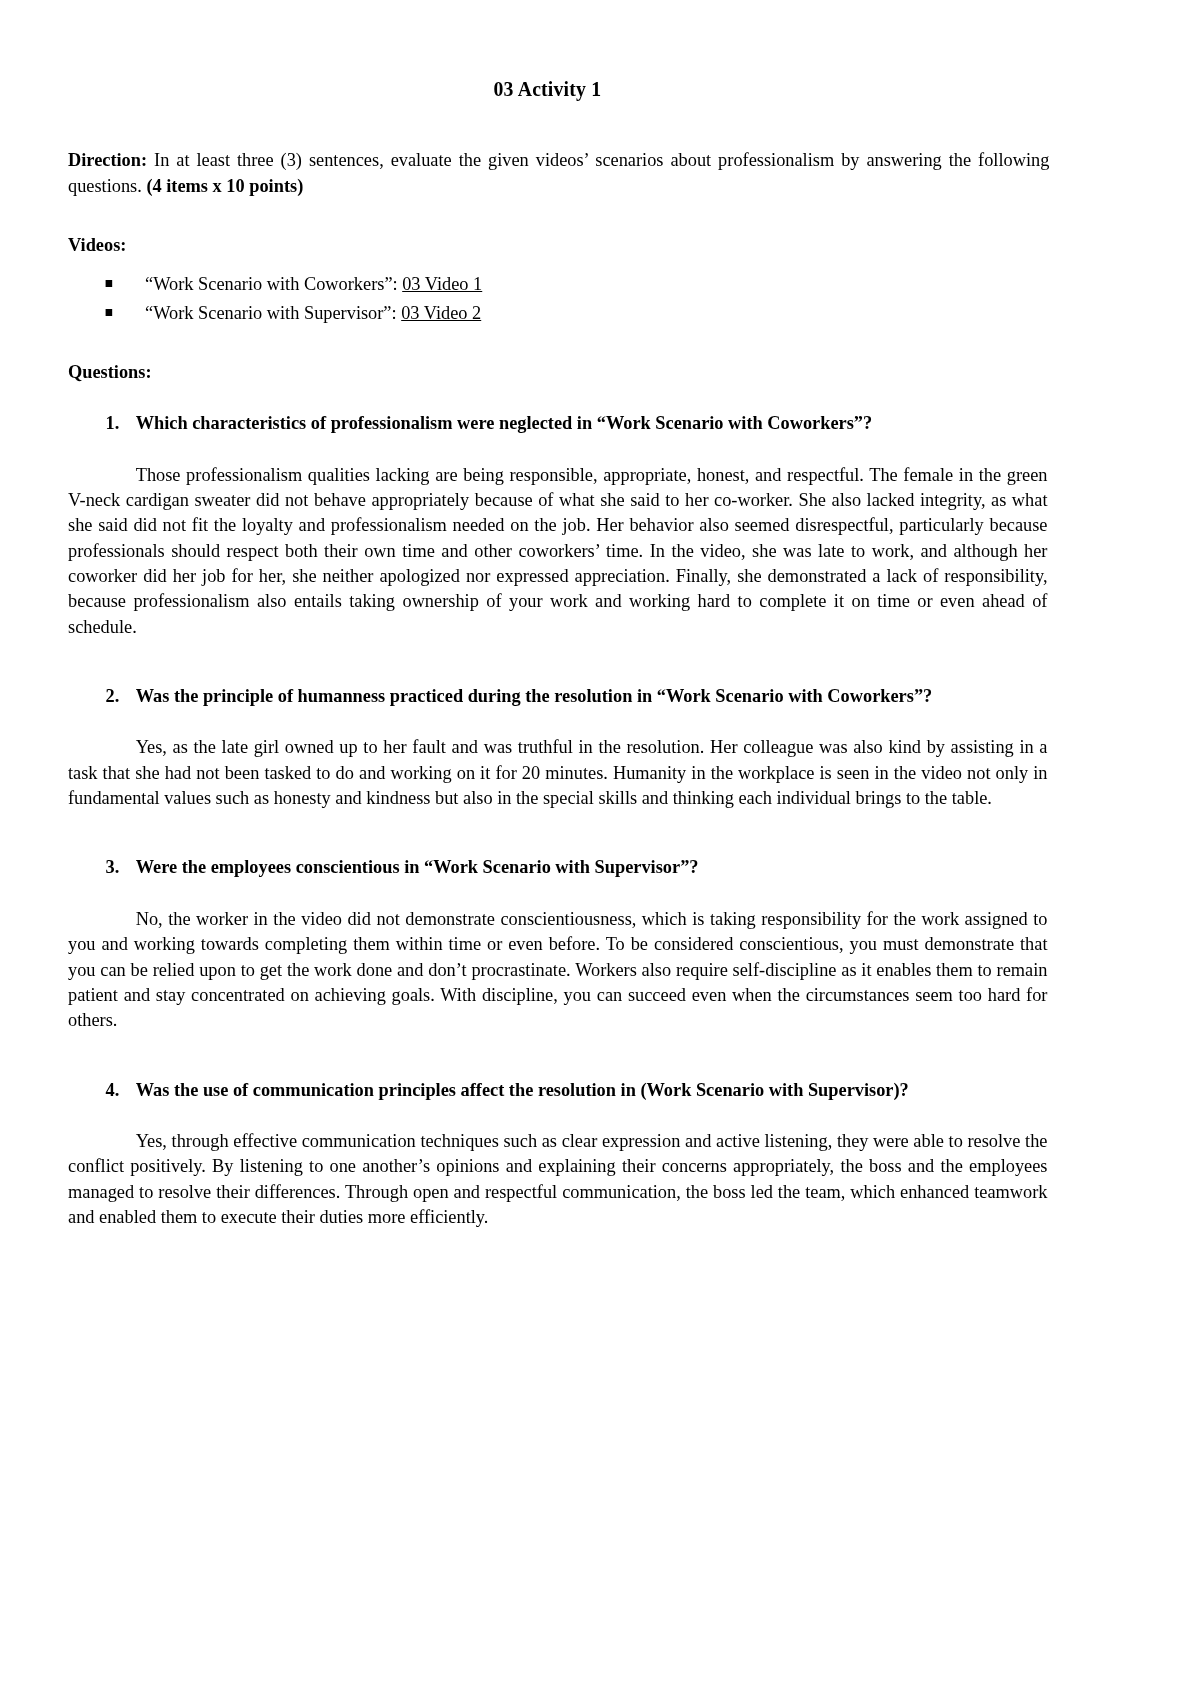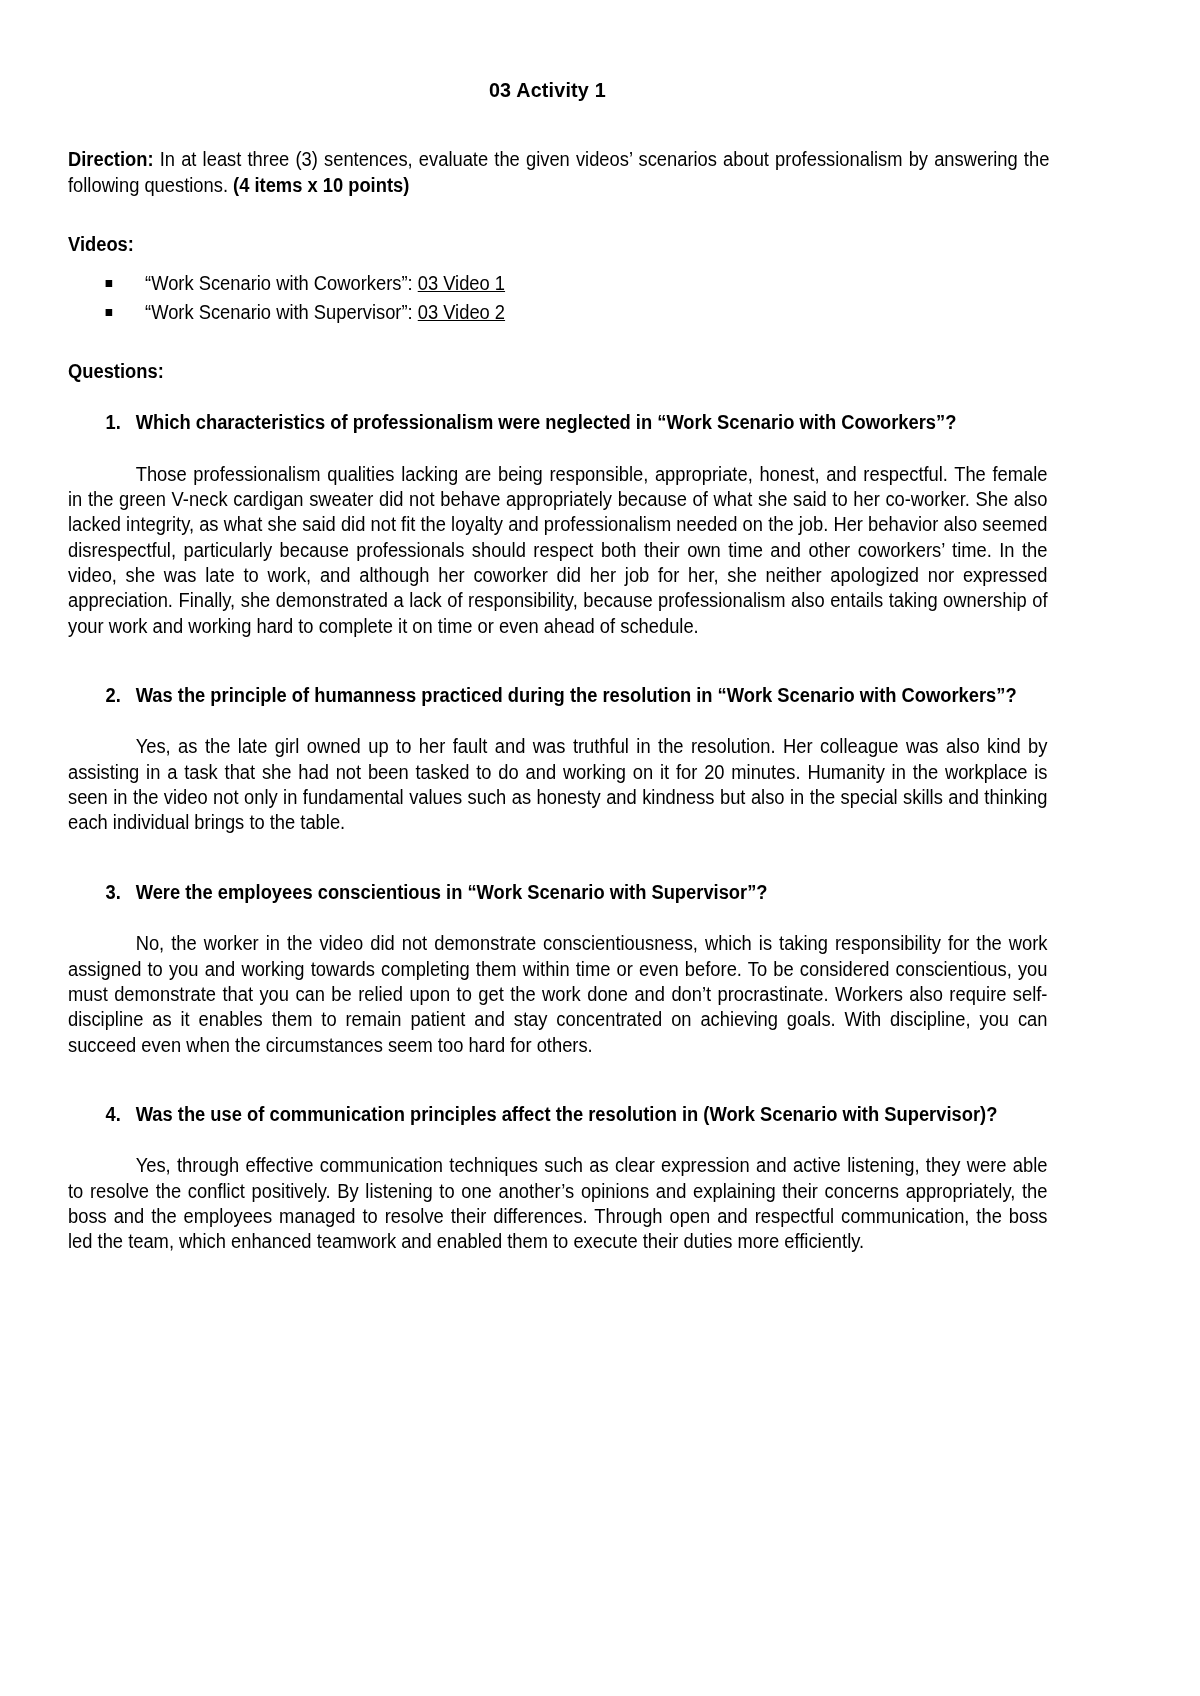--- a/index.html
+++ b/index.html
@@ -14,20 +14,21 @@
     color: #000000;
     -webkit-font-smoothing: antialiased;
   }
   .page {
     position: relative;
     width: 1200px;
     height: 1696px;
     box-sizing: border-box;
     padding: 60px 150px 32px 68px;
     background: #ffffff;
+    font-family: Liberation Serif, serif;
   }
   
   .doc {
     font-size: 19.5px;
     line-height: 1.30;
     transform: scaleX(0.94);
     transform-origin: left top;
     width: 1044px;
   }
   .title {

